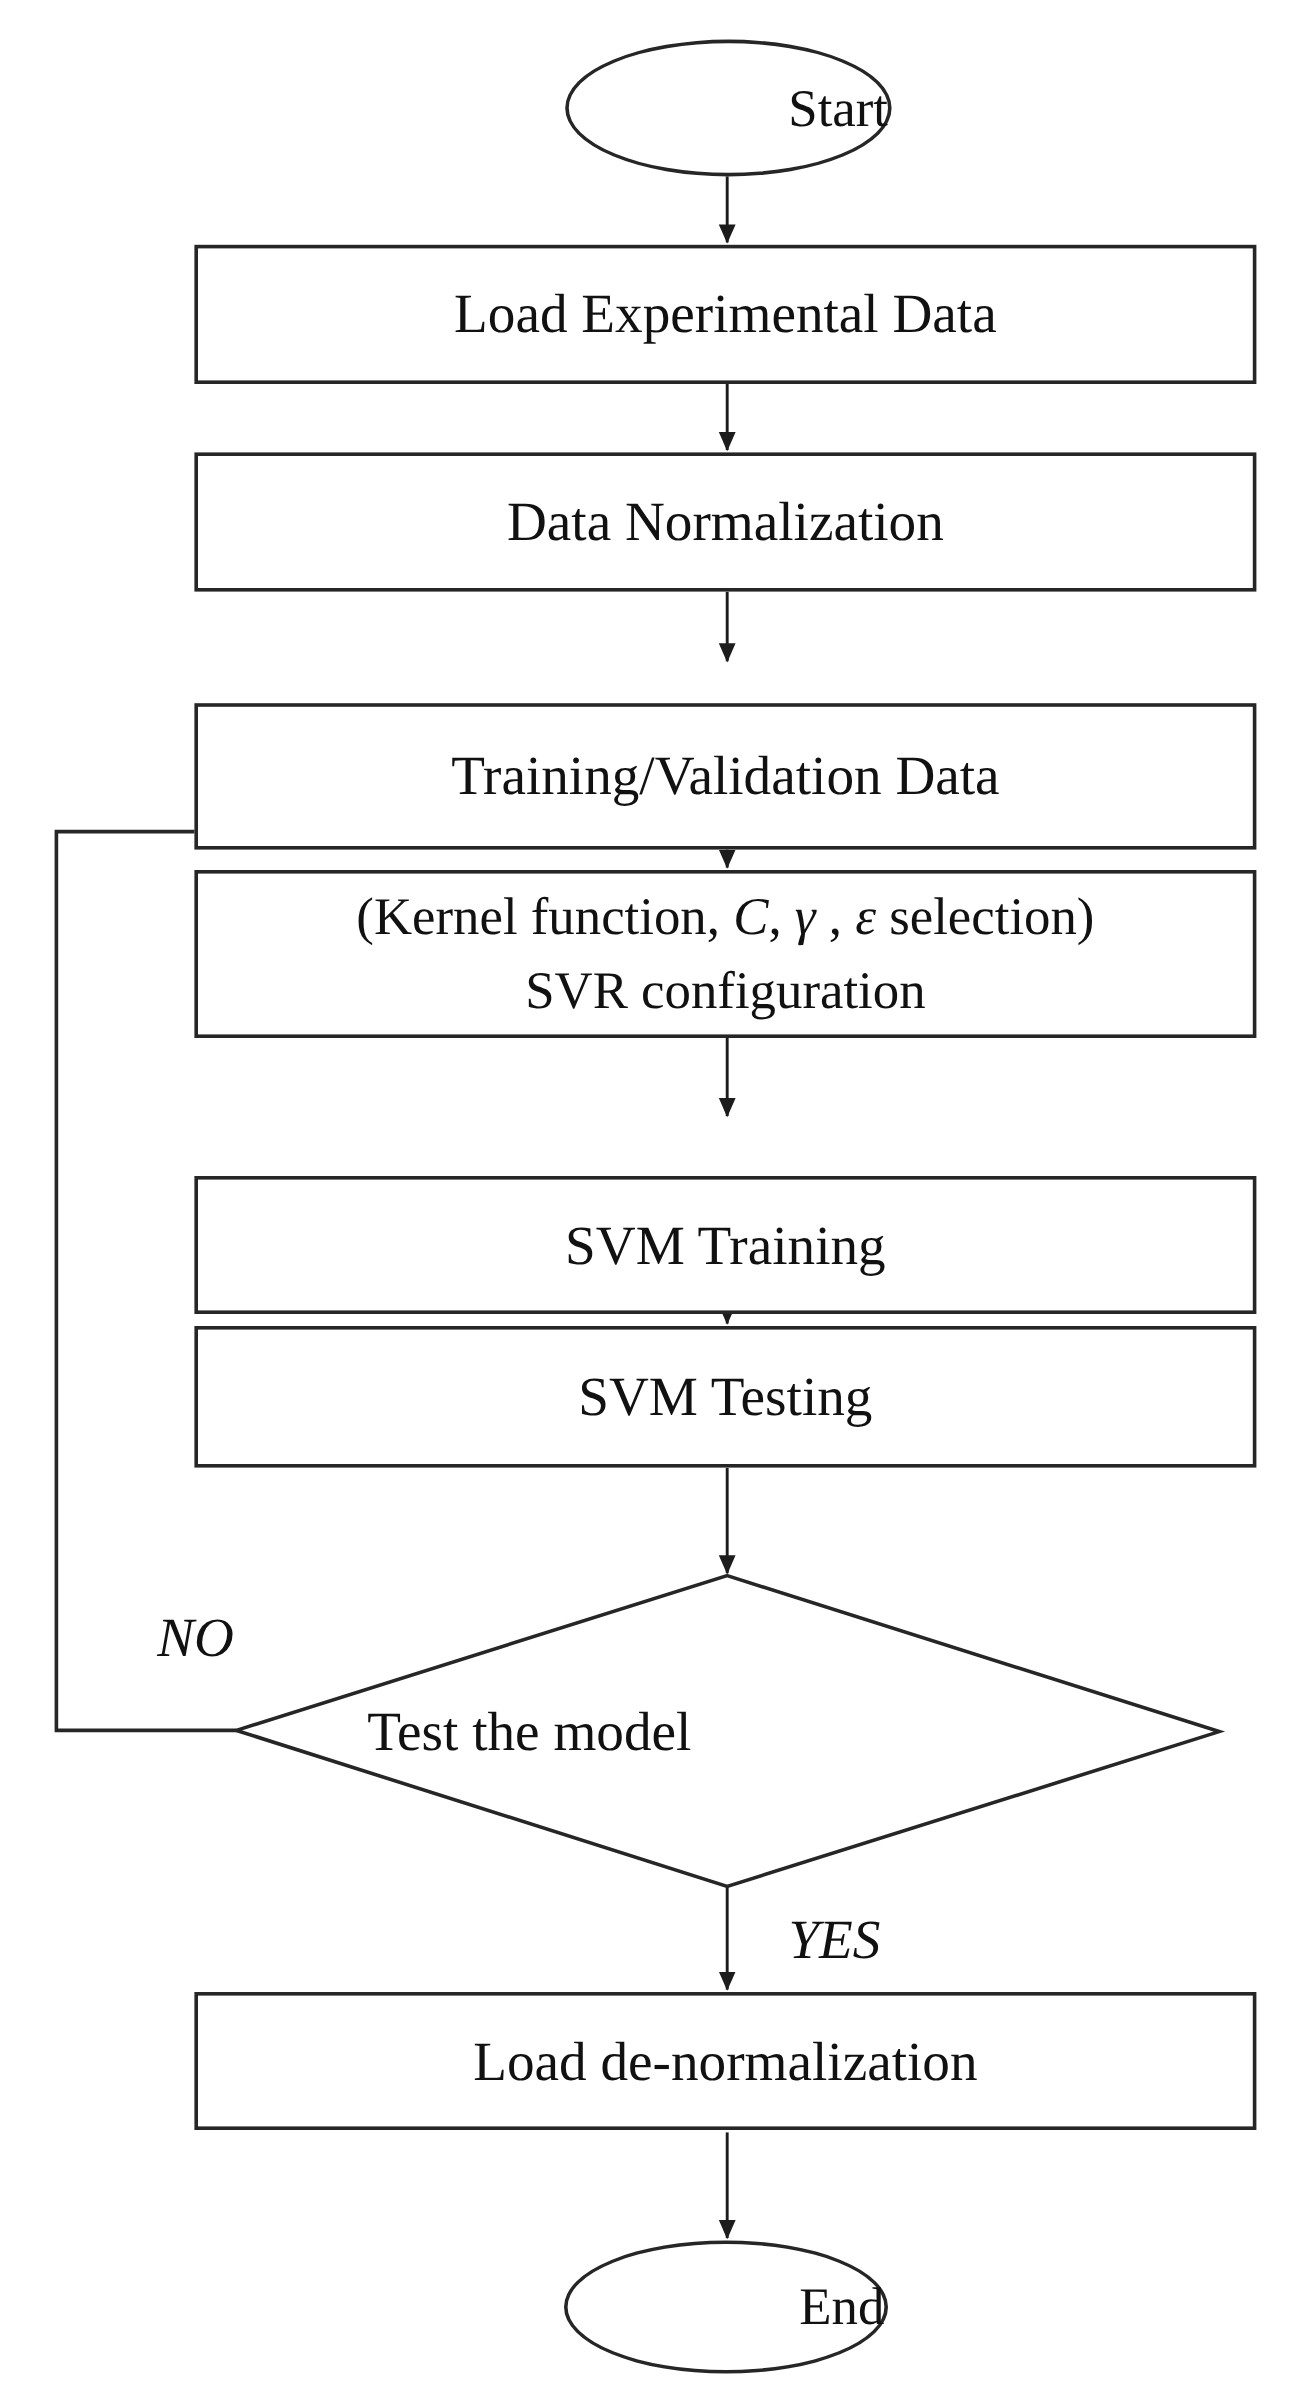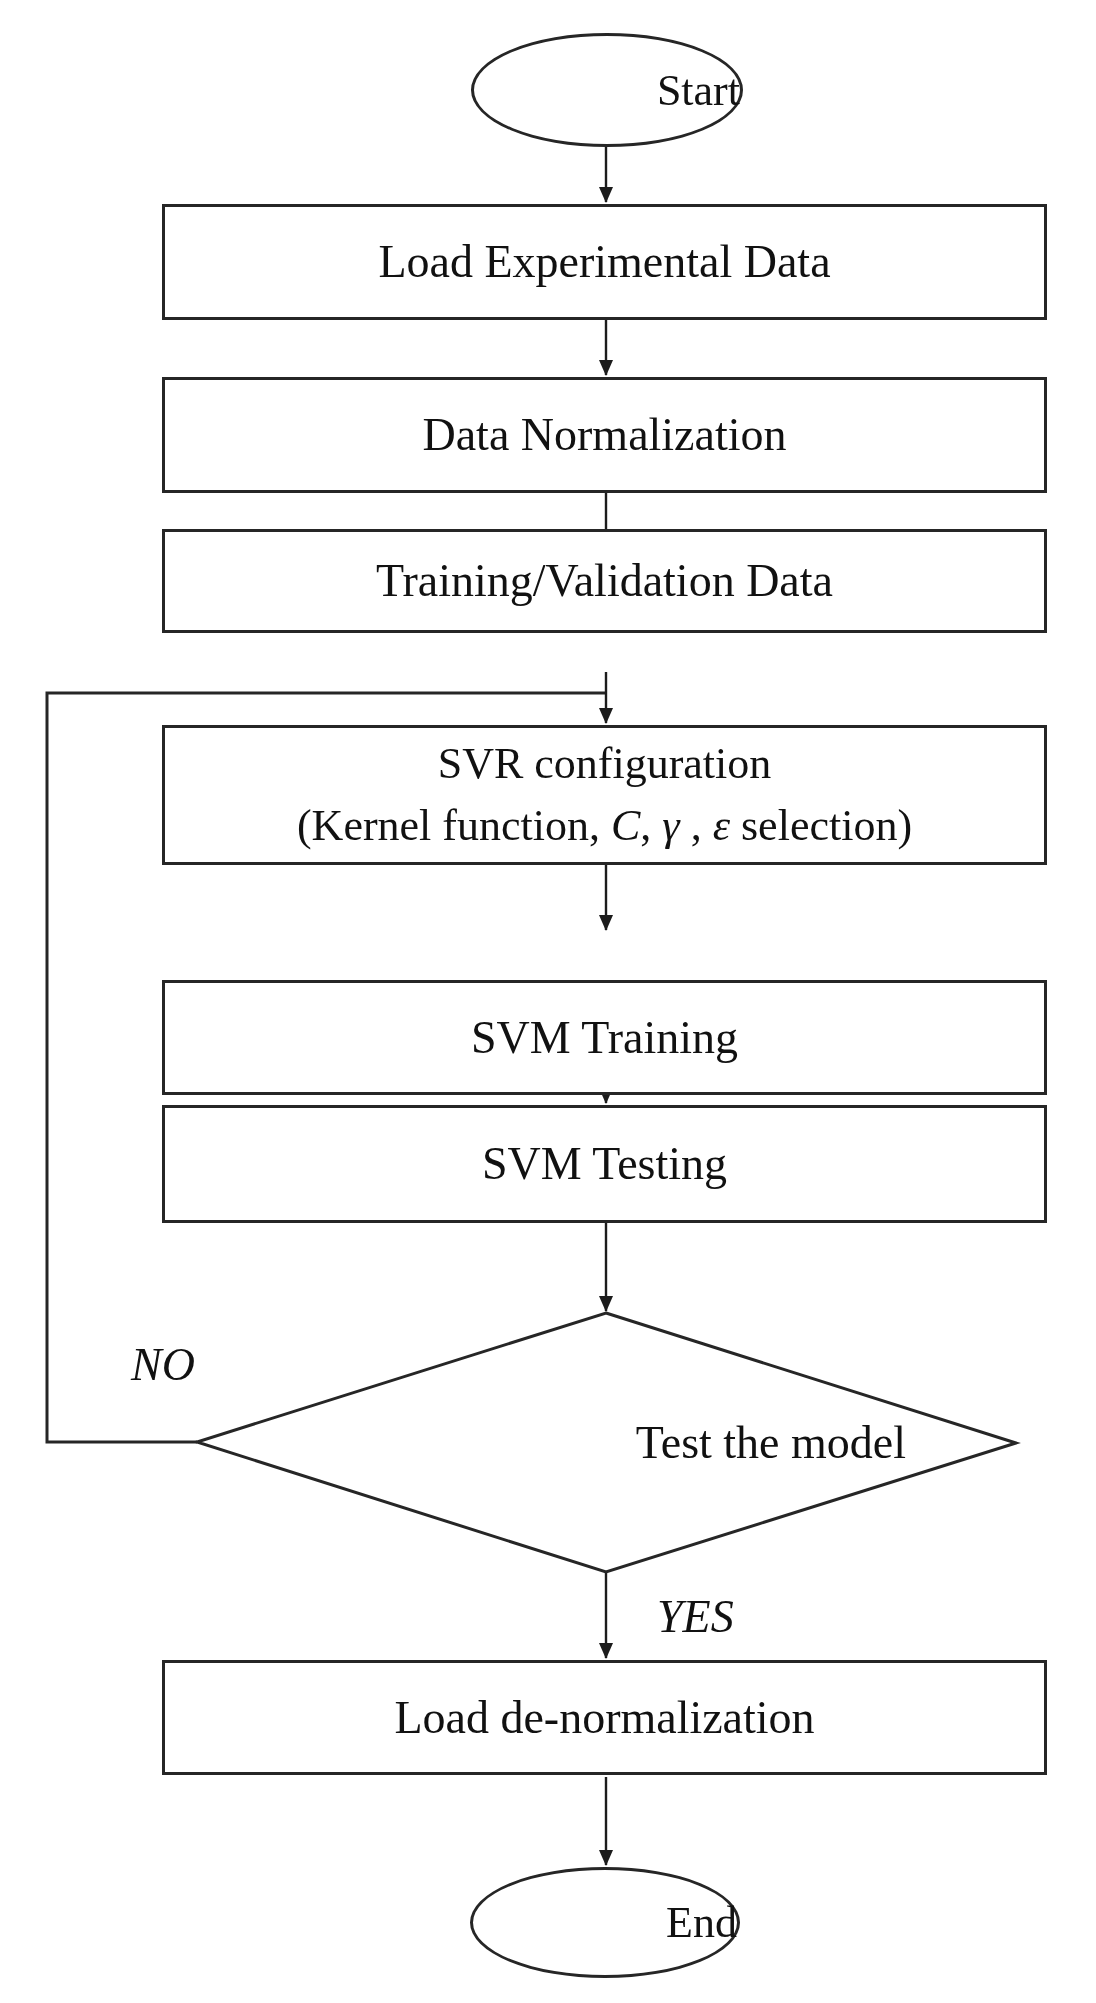--- a/index.html
+++ b/index.html
@@ -38,21 +38,21 @@
   .multiline{flex-direction:column;font-size:44px;line-height:1.42;}
   .keep{white-space:pre;}
   .it{font-style:italic;}
   .decision-text{
     position:absolute;
     left:306px;
     top:1413px;
     width:600px;
     height:60px;
     line-height:60px;
-    text-align:right;
+    text-align:left;
     font-size:46px;
   }
   .edge-label{
     position:absolute;
     font-size:46px;
     font-style:italic;
   }
   .edge-label.no{left:131px;top:1338px;}
   .edge-label.yes{left:657px;top:1590px;font-style:italic;}
 </style>
@@ -88,30 +88,30 @@
   </div>
 
   <div class="node process" style="top:204px;height:116px;">
     <span>Load Experimental Data</span>
   </div>
 
   <div class="node process" style="top:377px;height:116px;">
     <span>Data Normalization</span>
   </div>
 
-  <div class="node process" style="top:529px;height:104px;">
+  <div class="node process" style="top:586px;height:122px;">
     <span>Training/Validation Data</span>
   </div>
 
   <div class="node process multiline" style="top:725px;height:140px;">
     <div>
-      <span class="keep">SVR configuration</span>
+      <span class="keep">(Kernel function, </span><span class="keep it">C</span><span class="keep">, </span><span class="keep it">γ</span><span class="keep"> , </span><span class="keep it">ε</span><span class="keep"> selection)</span>
     </div>
     <div>
-      <span class="keep">(Kernel function, </span><span class="keep it">C</span><span class="keep">, </span><span class="keep it">γ</span><span class="keep"> , </span><span class="keep it">ε</span><span class="keep"> selection)</span>
+      <span class="keep">SVR configuration</span>
     </div>
   </div>
 
   <div class="node process" style="top:980px;height:115px;">
     <span>SVM Training</span>
   </div>
 
   <div class="node process" style="top:1105px;height:118px;align-items:center;">
     <span>SVM Testing</span>
   </div>

